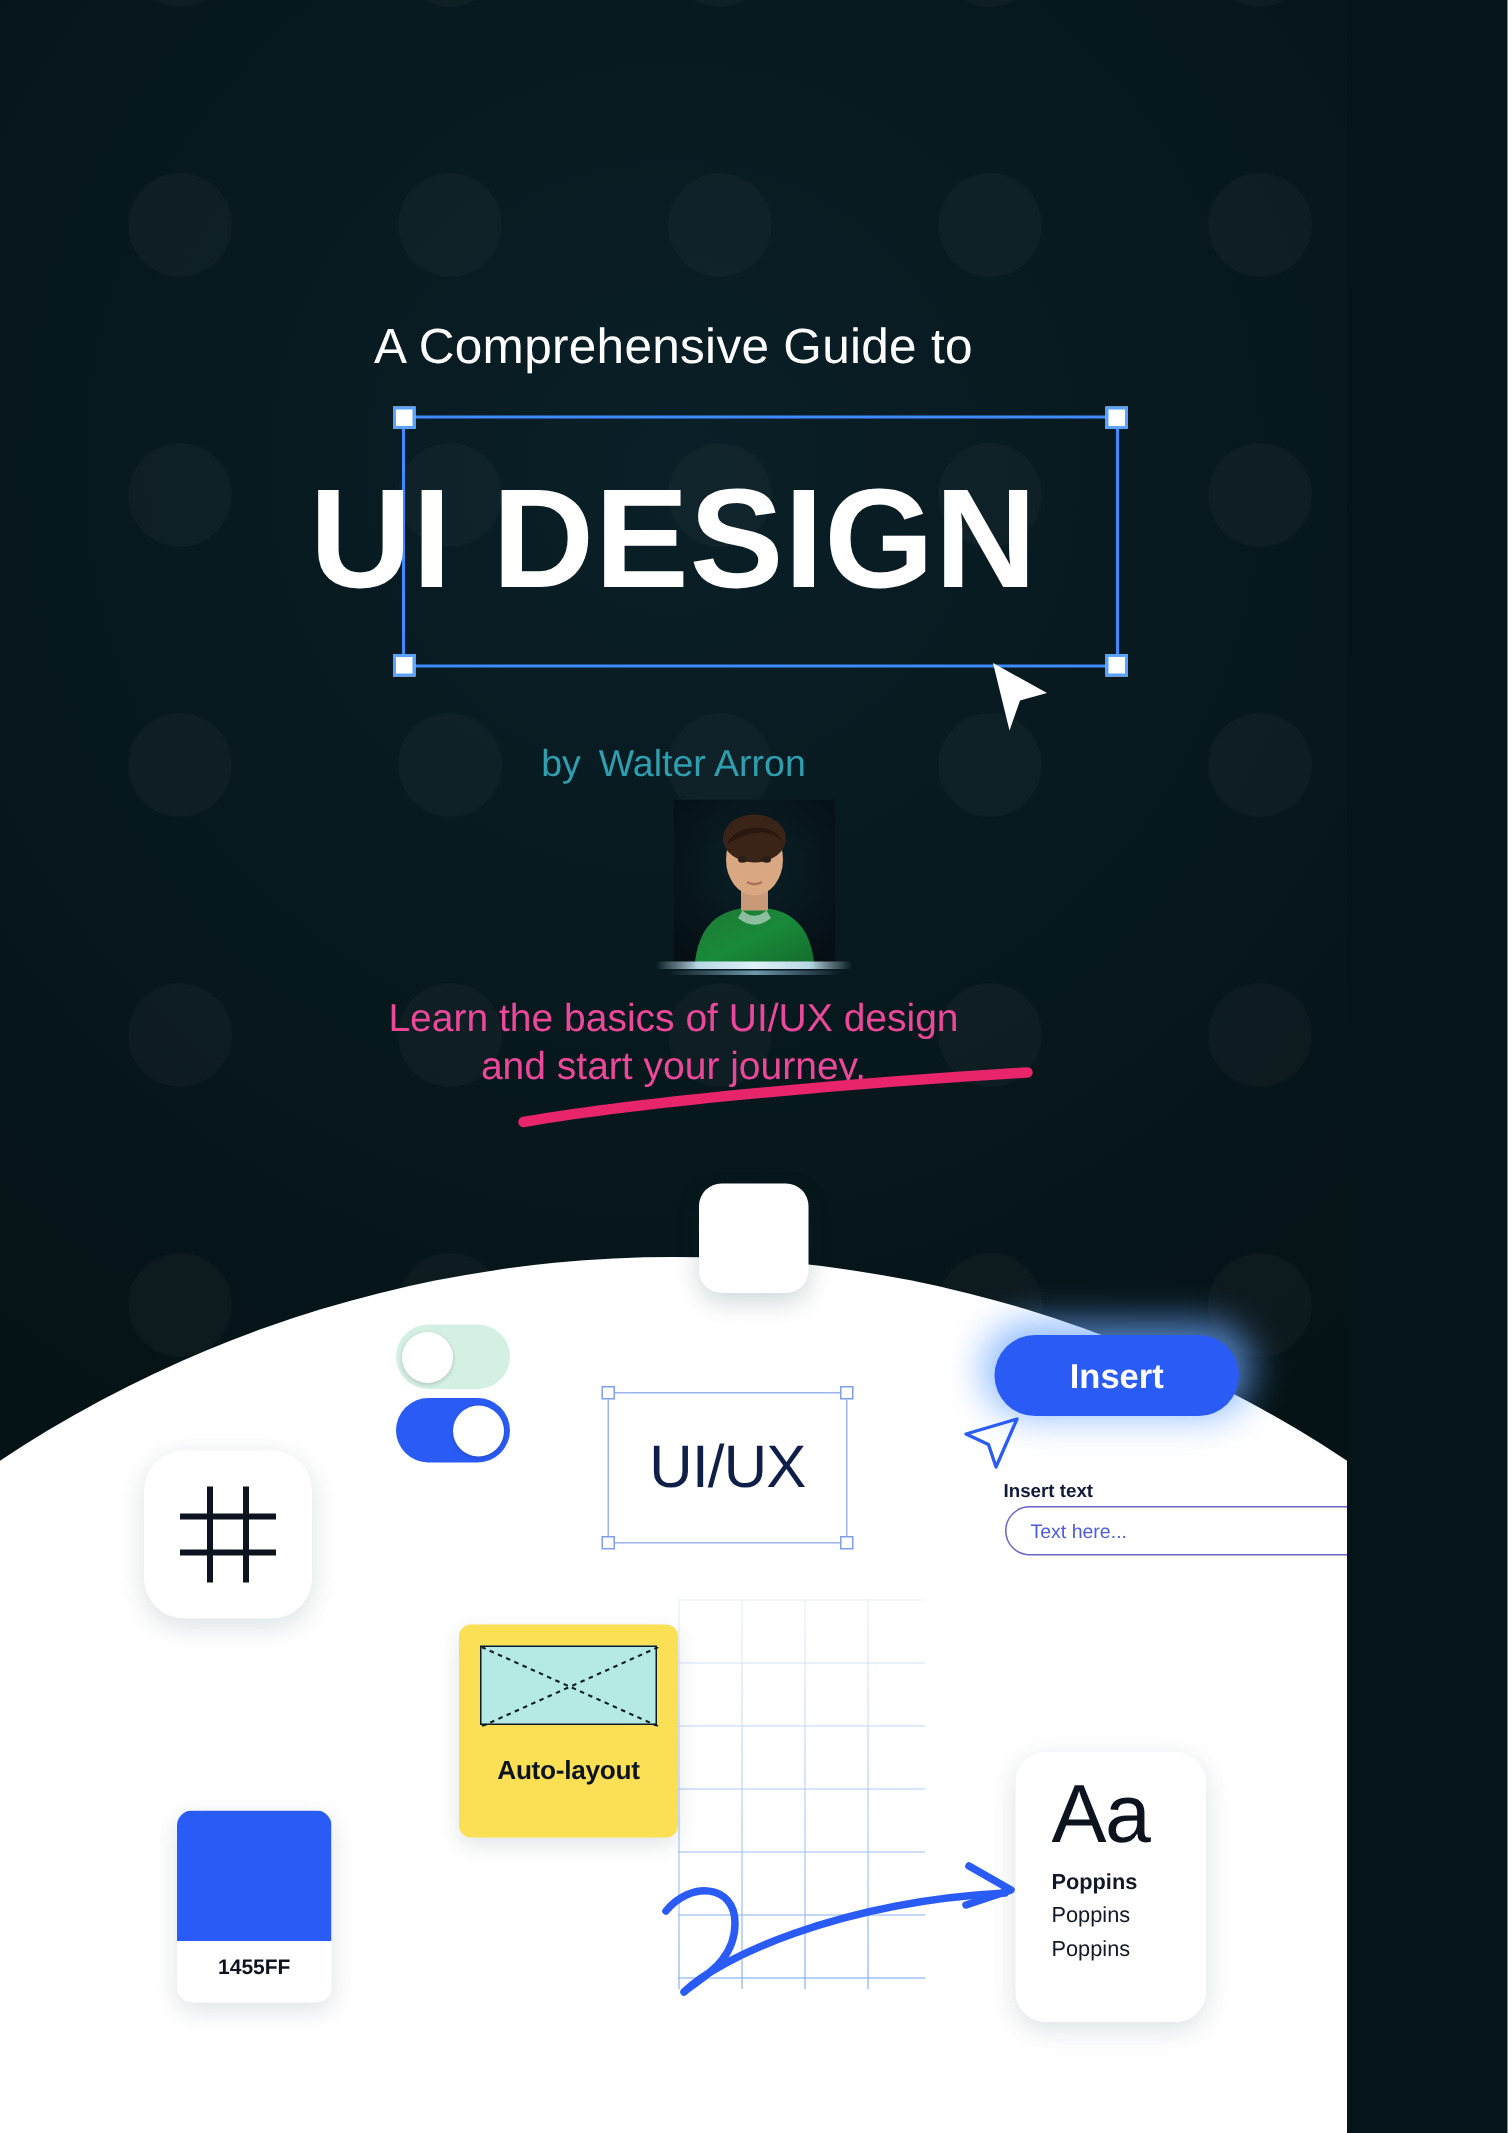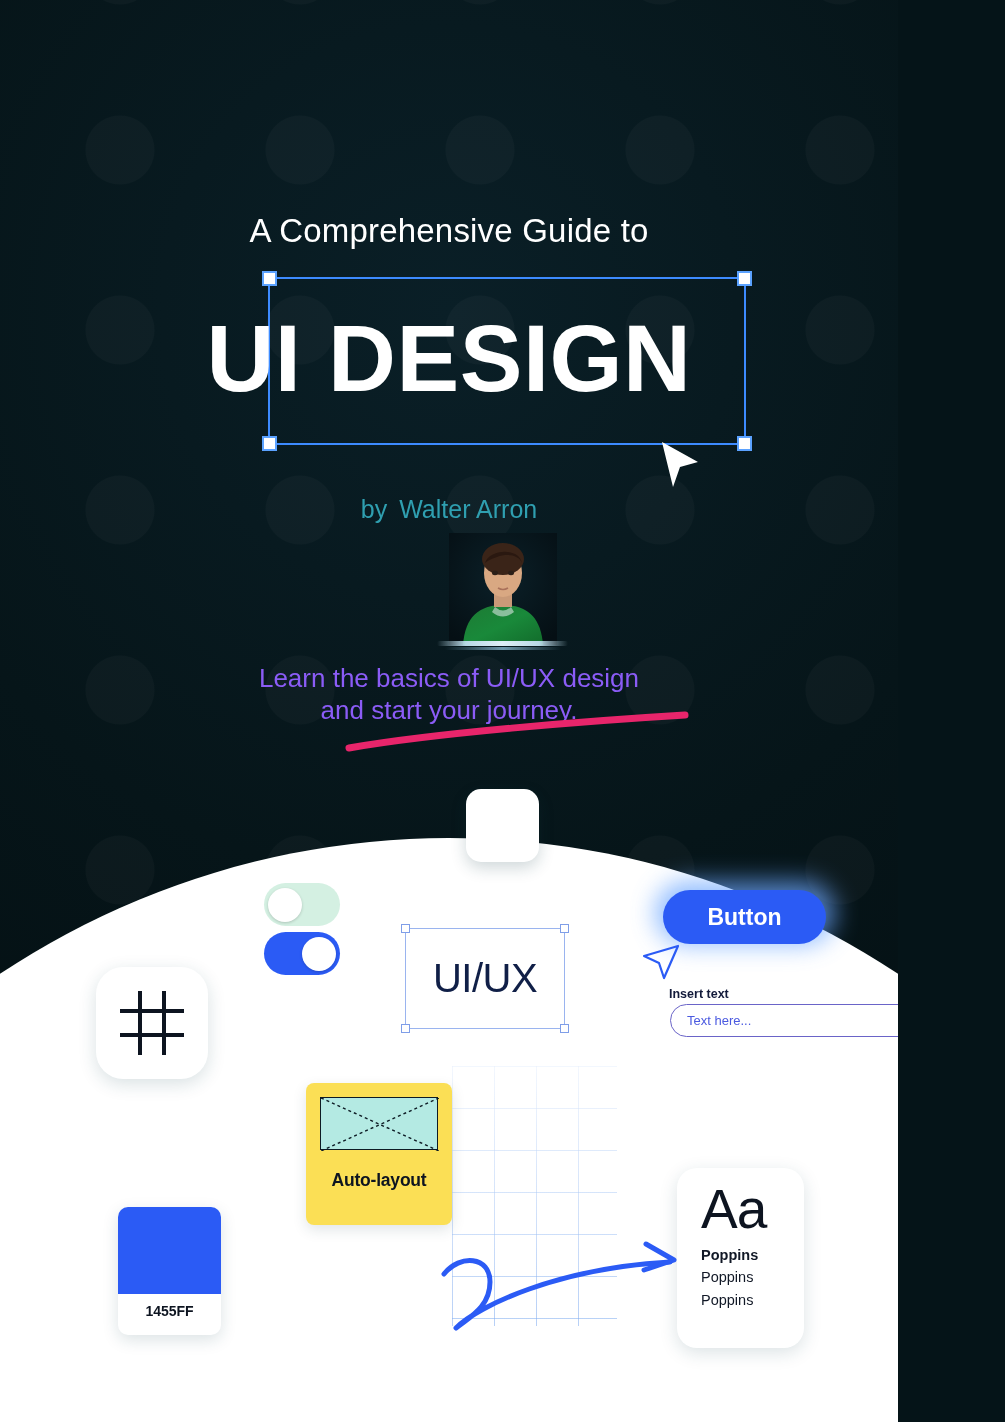--- a/index.html
+++ b/index.html
@@ -120,21 +120,21 @@
   .photo-base2 {
     position:absolute;
     left:445px; top:647px;
     width:116px; height:3px;
     background:linear-gradient(to right, rgba(120,170,190,0) 0%, #6e98ab 50%, rgba(120,170,190,0) 100%);
   }
 
   .tagline {
     position:absolute; left:0; right:0; top:662px;
     text-align:center;
-    color:#8b5cf6;
+    color:#ec4899;
     font-size:26px;
     line-height:1.24;
     font-weight:400;
   }
   .pink-stroke { position:absolute; left:345px; top:705px; width:345px; height:48px; }
 
   
   .card-blank {
     position:absolute;
     left:466px; top:789px;
@@ -391,21 +391,21 @@
 
   <div class="uiux-box">
     <span class="lbl">UI/UX</span>
     <span class="uiux-handle" style="left:-5px;top:-5px;"></span>
     <span class="uiux-handle" style="right:-5px;top:-5px;"></span>
     <span class="uiux-handle" style="left:-5px;bottom:-5px;"></span>
     <span class="uiux-handle" style="right:-5px;bottom:-5px;"></span>
   </div>
 
   <div class="btn-glow"></div>
-  <button class="cta-button">Button</button>
+  <button class="cta-button">Insert</button>
 
   <svg class="cursor-outline" viewBox="0 0 42 40">
     <path d="M4 14 L38 4 L24 36 L19 21 Z" fill="none" stroke="#2b5bf5" stroke-width="2.2" stroke-linejoin="round"></path>
   </svg>
 
   <div class="insert-label">Insert text</div>
   <input class="text-input" type="text" placeholder="Text here..." style="">
 
   <div class="autolayout-card">
     <div class="al-thumb">

